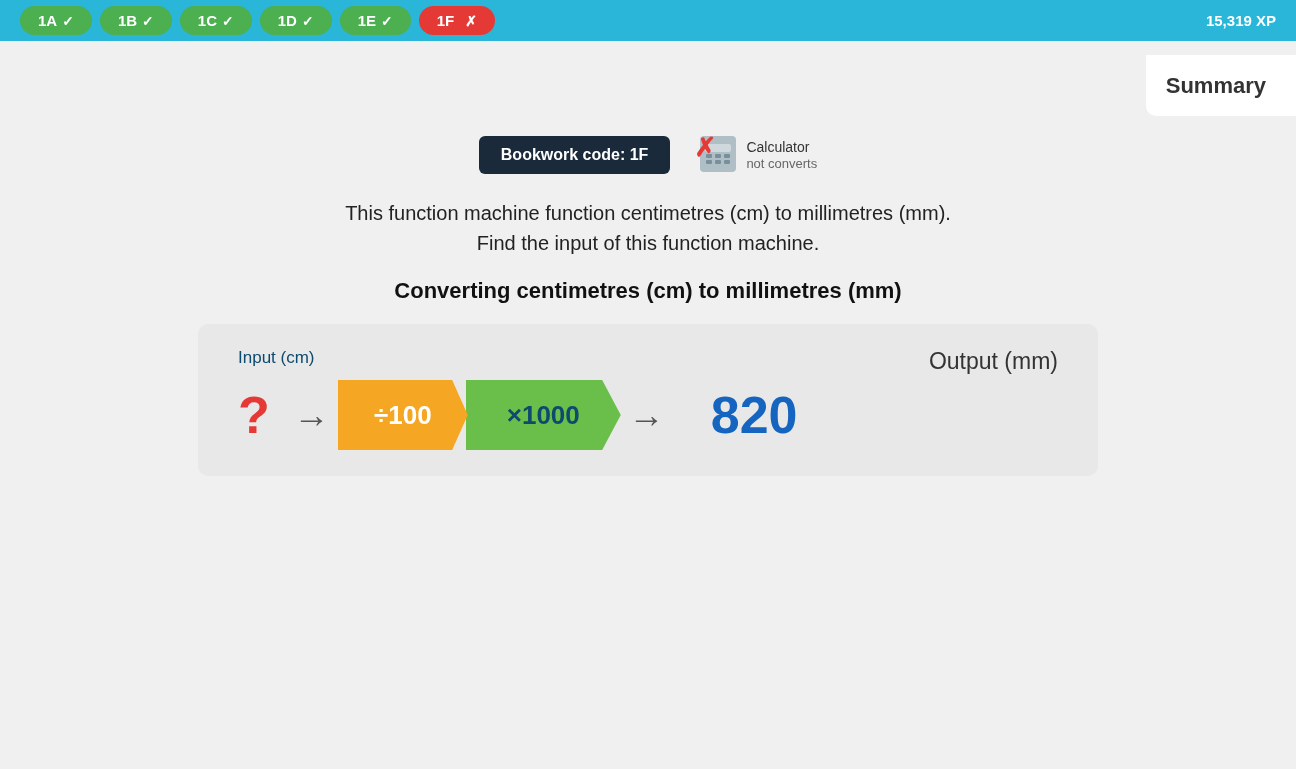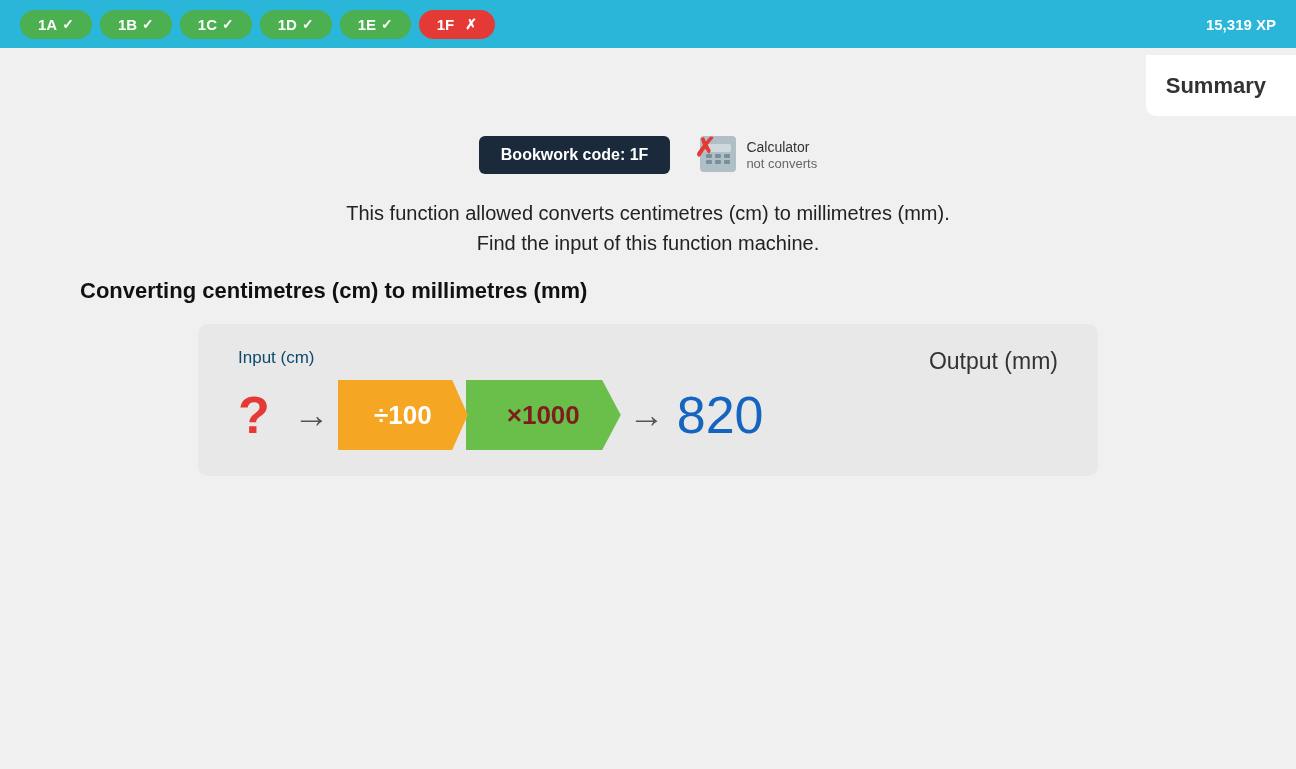--- a/index.html
+++ b/index.html
@@ -10,21 +10,21 @@
       background: #f0f0f0;
       font-family: Arial, sans-serif;
       overflow: hidden;
       position: relative;
     }
 
     
     .top-bar {
       width: 100%;
       background: #29b6d9;
-      height: 48px;
+      height: 41px;
       display: flex;
       align-items: center;
       justify-content: space-between;
       padding: 0 20px;
     }
 
     .top-bar-left {
       display: flex;
       align-items: center;
       gap: 8px;
@@ -191,20 +191,21 @@
     .question-text {
       text-align: center;
       font-size: 20px;
       color: #222;
       line-height: 1.5;
       margin-bottom: 20px;
     }
 
     
     .converting-title {
+      text-align: center;
       font-size: 22px;
       font-weight: bold;
       color: #111;
       margin-bottom: 20px;
     }
 
     
     .machine-box {
       background: #e8e8e8;
       border-radius: 10px;
@@ -274,30 +275,30 @@
 
     .pentagon-green {
       background: #6abf4b;
       height: 70px;
       width: 155px;
       display: flex;
       align-items: center;
       justify-content: center;
       font-size: 26px;
       font-weight: bold;
-      color: #7f1d1d;
+      color: #0c4a6e;
       clip-path: polygon(0% 0%, 88% 0%, 100% 50%, 88% 100%, 0% 100%);
       margin-left: -2px;
     }
 
     .output-value {
       font-size: 52px;
-      font-weight: normal;
+      font-weight: bold;
       color: #1565c0;
-      margin-left: 4px;
+      margin-left: 38px;
     }
 
     .top-bar-right {
       display: flex;
       align-items: center;
     }
   </style>
 </head>
 <body>
 
@@ -359,21 +360,21 @@
         <span class="calc-x-overlay" style="font-size:26px;position:absolute;top:-4px;left:-6px;color:#e53935;font-weight:bold;">✗</span>
       </div>
       <div class="calc-text">
         <div class="line1">Calculator</div>
         <div class="line2">not converts</div>
       </div>
     </div>
   </div>
 
   <div class="question-text">
-    <div>This function allowed converts centimetres (cm) to millimetres (mm).</div>
+    <div>This function machine function centimetres (cm) to millimetres (mm).</div>
     <div>Find the input of this function machine.</div>
   </div>
 
   <div class="converting-title">Converting centimetres (cm) to millimetres (mm)</div>
 
   <div class="machine-box">
     <div class="input-label">Input (cm)</div>
     <div class="output-label">Output (mm)</div>
 
     <div class="machine-row">

